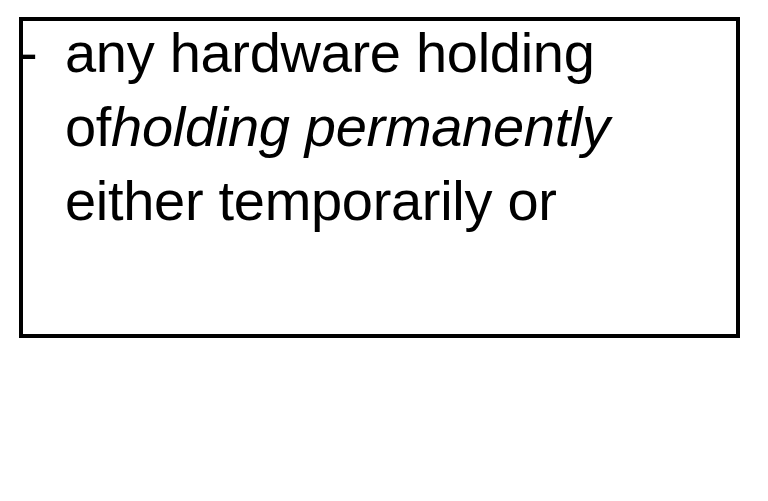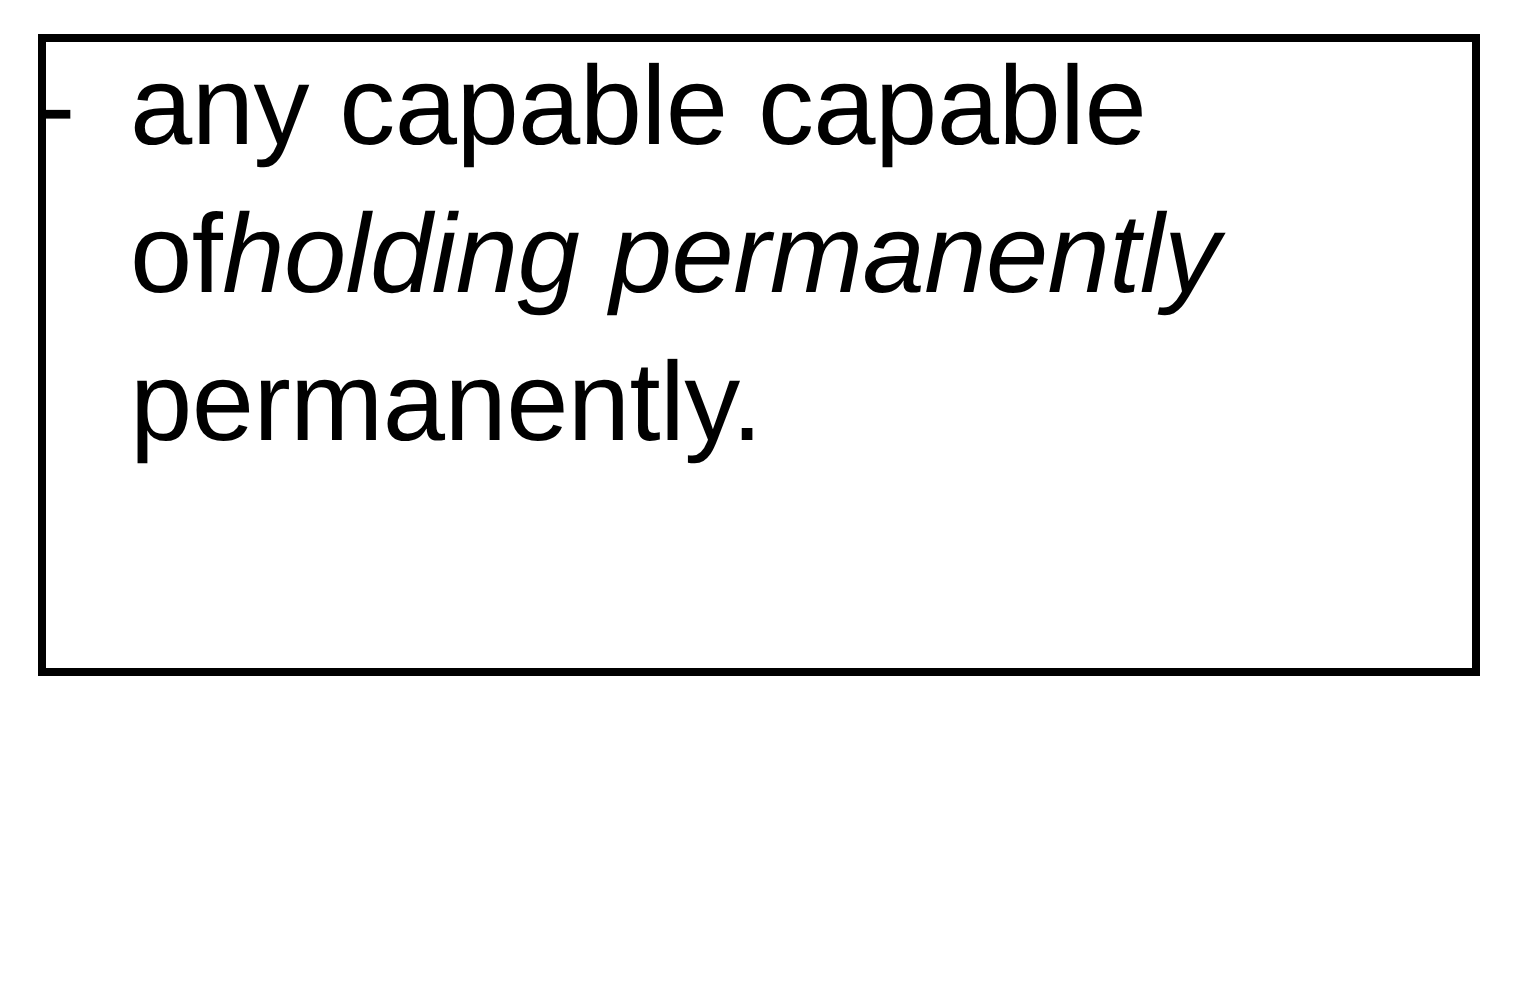--- a/index.html
+++ b/index.html
@@ -74,27 +74,27 @@
 <body>
 
 <div id="slide">
 
   <div id="text-box"></div>
 
   <div id="bullet-block">
 
     <div class="bullet-line">
       <span class="bullet-marker">-</span>
-      <span class="line-indent">any capable capable</span>
+      <span class="line-indent">any hardware holding</span>
     </div>
 
     <div class="bullet-line">
       <span class="line-indent">of </span><span class="italic">holding permanently</span>
     </div>
 
+    <div class="bullet-line">
+      <span class="line-indent">either temporarily or</span>
+    </div>
 
-    <div class="bullet-line">
-      <span class="line-indent">permanently.</span>
-    </div>
 
   </div>
 
 </div>
 
 </body></html>

